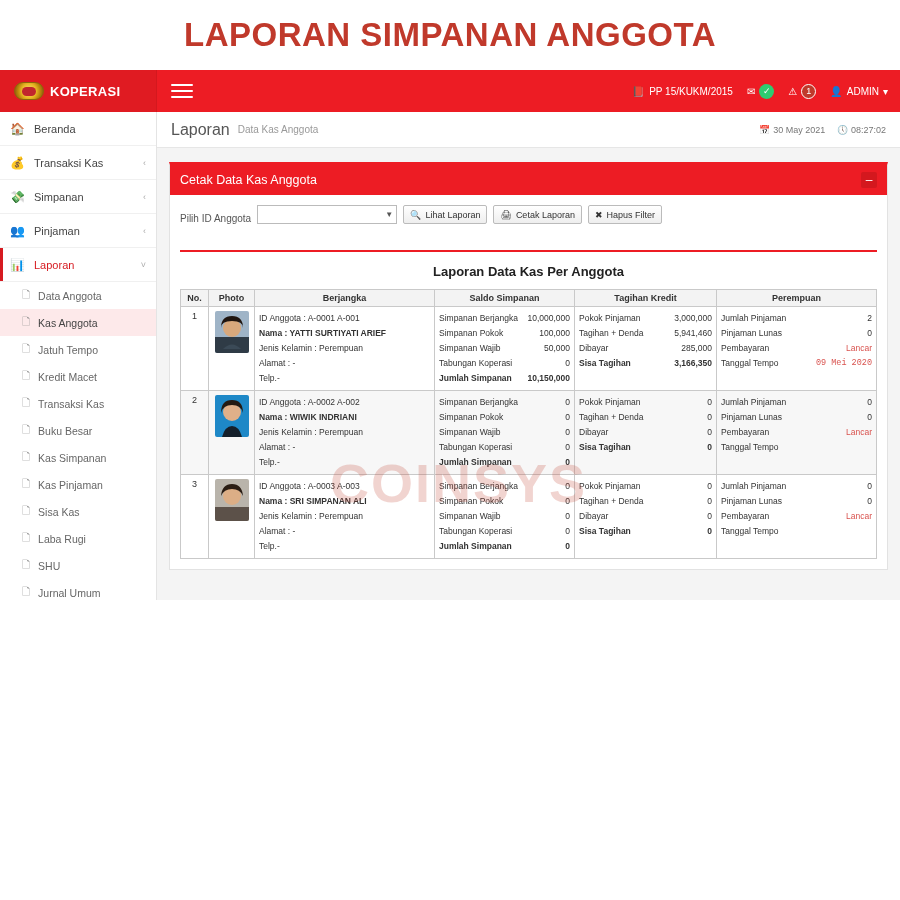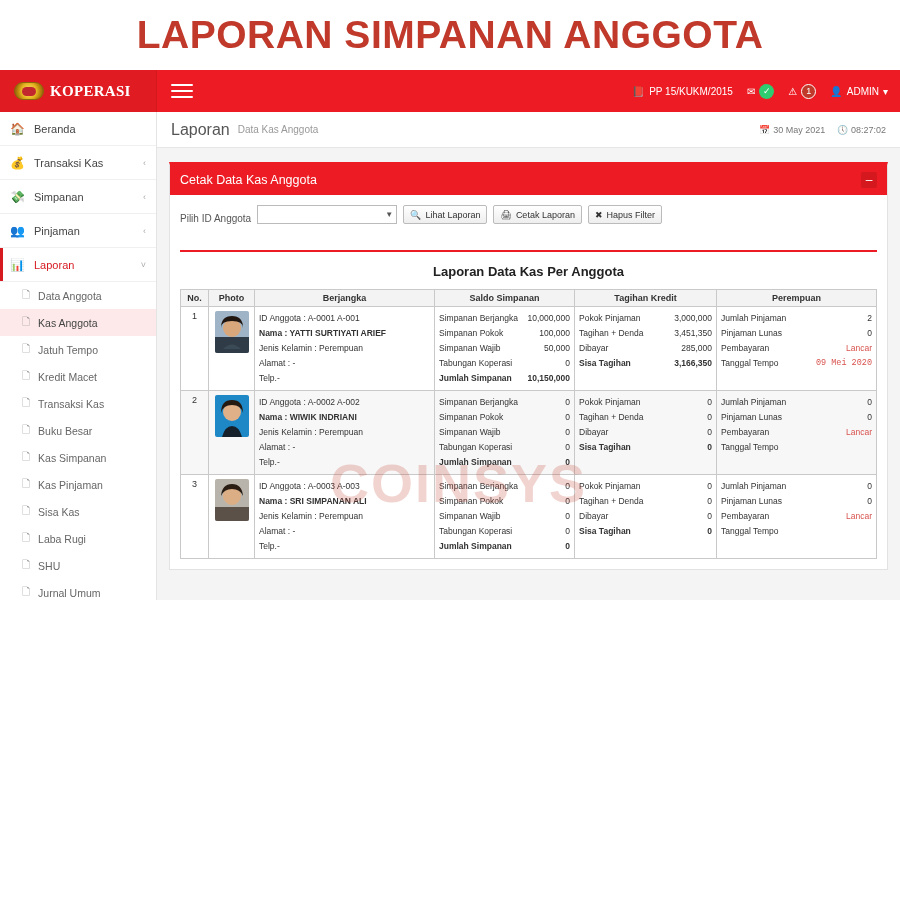--- a/index.html
+++ b/index.html
@@ -13,21 +13,21 @@
   #root { position: relative; width: 900px; height: 900px; background:#fff; }
 
   
   .page-banner {
     height: 70px;
     display: flex; align-items: center; justify-content: center;
     background: #fff;
   }
   .page-banner h1 {
     margin: 0;
-    font-size: 39px;
+    font-size: 33px;
     font-weight: bold;
     color: #c0392b;
     letter-spacing: 0.5px;
     font-family: "Liberation Sans", sans-serif;
   }
 
   
   .app { position: relative; width: 900px; height: 530px; background:#f4f4f4; overflow:hidden; }
 
   
@@ -37,21 +37,21 @@
     padding-left: 14px; background:#e01b22;
     border-right: 1px solid #d4181e;
   }
   .brand-logo {
     width: 30px; height: 18px; border-radius: 9px;
     background: radial-gradient(circle at 50% 50%, #f7e27a 0%, #e9b824 45%, #b8860b 70%, #7a4a10 100%);
     border: 1px solid #8d6708;
     display:flex; align-items:center; justify-content:center;
   }
   .brand-logo .inner { width: 14px; height: 9px; border-radius:5px; background:#c1272d; }
-  .brand-text { font-size: 15px; font-weight: bold; letter-spacing:0.3px;font-family:Liberation Serif, serif; }
+  .brand-text { font-size: 13px; font-weight: bold; letter-spacing:0.3px; }
 
   .topbar-right { flex:1; display:flex; align-items:center; justify-content:space-between; padding: 0 12px 0 14px; }
   .hamburger { width: 22px; display:flex; flex-direction:column; gap:4px; cursor:pointer; }
   .hamburger span { display:block; height:2px; background:#fff; border-radius:1px; }
   .top-actions { display:flex; align-items:center; gap:14px; font-size:10px; }
   .top-item { display:flex; align-items:center; gap:4px; color:#fff; }
   .badge-circle {
     width:15px; height:15px; border-radius:50%; background:#2ecc71; color:#fff;
     font-size:9px; display:flex; align-items:center; justify-content:center;
   }
@@ -375,21 +375,21 @@
                       <span class="v b">10,150,000</span>
                     </div>
                 </td>
                 <td>
                   <div class="kv">
                       <span class="k">Pokok Pinjaman</span>
                       <span class="v">3,000,000</span>
                     </div>
                   <div class="kv">
                       <span class="k">Tagihan + Denda</span>
-                      <span class="v">3,451,350</span>
+                      <span class="v">5,941,460</span>
                     </div>
                   <div class="kv">
                       <span class="k">Dibayar</span>
                       <span class="v">285,000</span>
                     </div>
                   <div class="kv">
                       <span class="k b">Sisa Tagihan</span>
                       <span class="v b">3,166,350</span>
                     </div>
                 </td>

